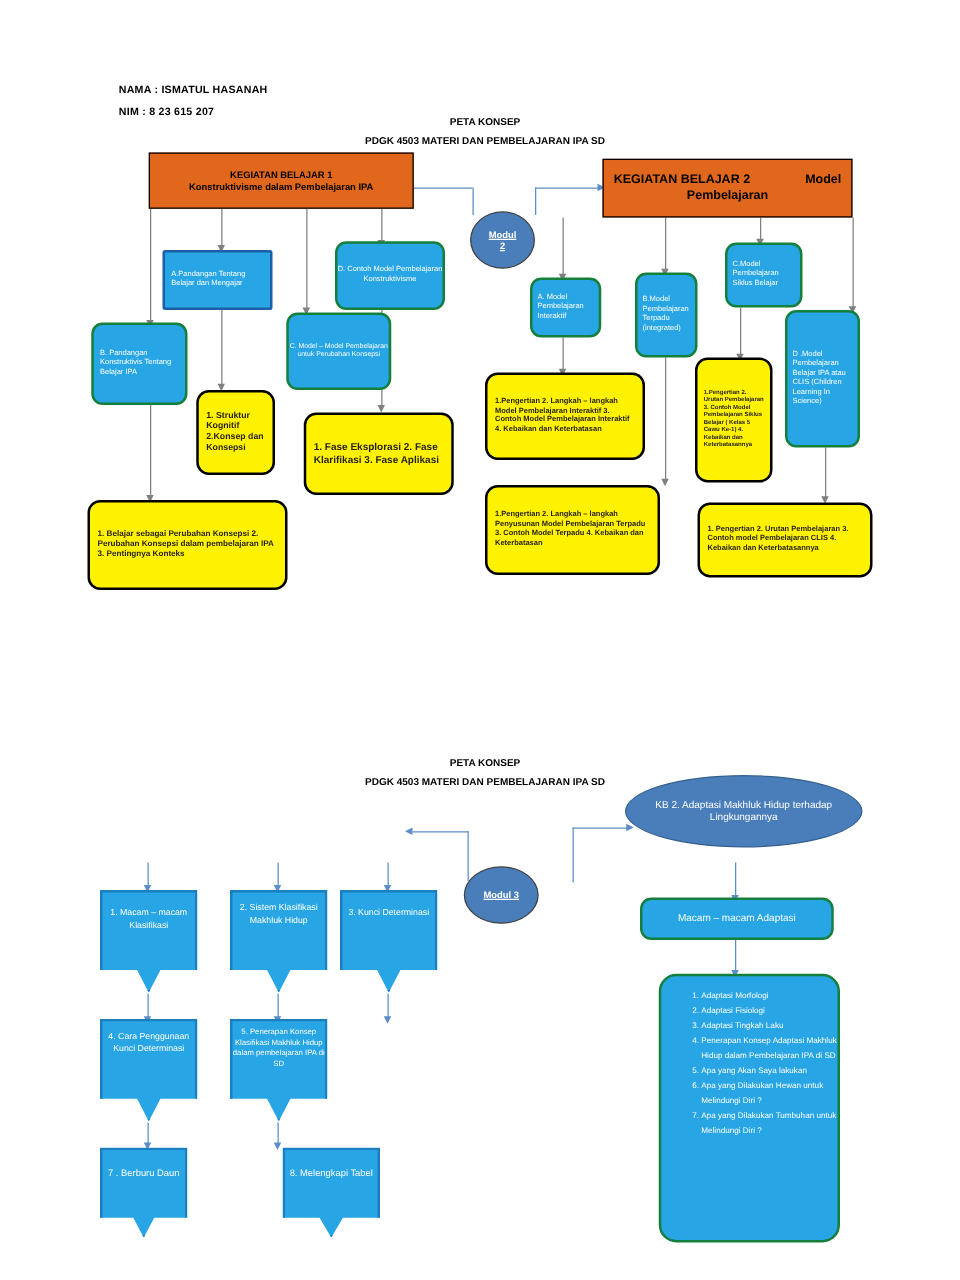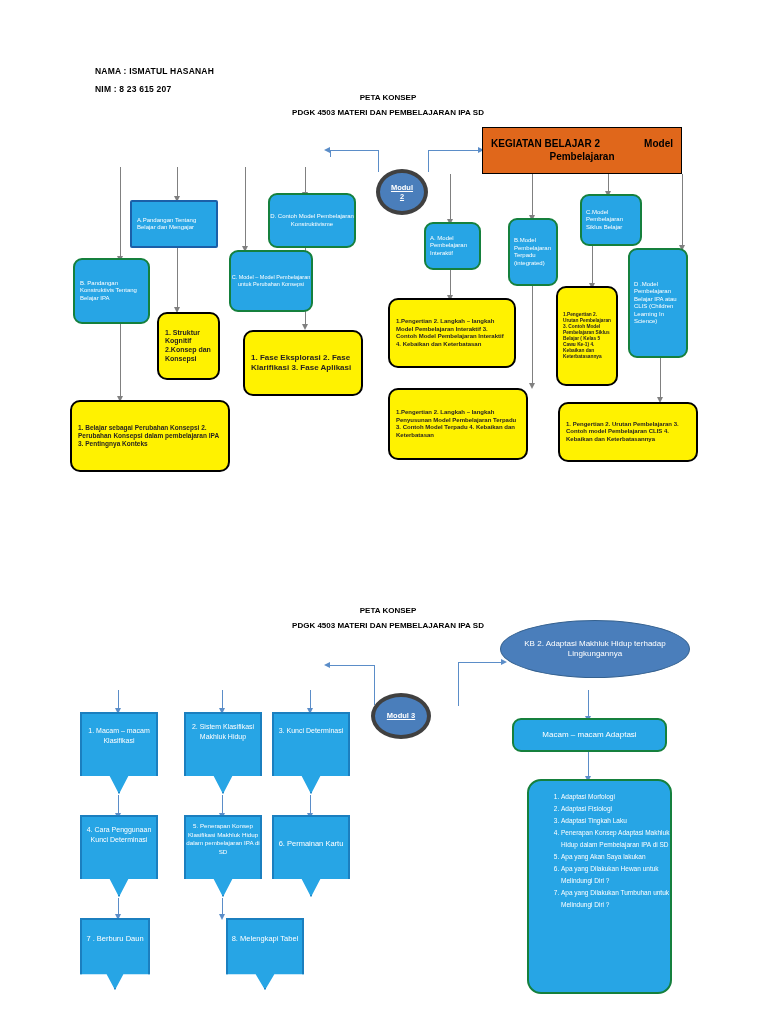--- a/index.html
+++ b/index.html
@@ -22,21 +22,21 @@
   .orange{background:#E0671B;border:1px solid #000;color:#000;font-weight:bold;}
 
   .blue{background:#27A5E5;border:2px solid #15803d;color:#ffffff;border-radius:9px;}
   .blue-sq{background:#27A5E5;border:2px solid #1B5FA8;color:#ffffff;border-radius:2px;}
 
   .yellow{background:#FFF200;border:2px solid #000;color:#231f20;border-radius:10px;
           font-weight:bold;}
   .yellow .tx{text-align:left;padding:0 6px;}
 
   .ellipse{background:#4A7EBB;border:1px solid #35618F;color:#ffffff;border-radius:50%;}
-  .circle{background:#4A7EBB;border:4px solid #404040;color:#ffffff;border-radius:50%;
+  .circle{background:#4A7EBB;border:1px solid #404040;color:#ffffff;border-radius:50%;
           font-weight:bold;text-decoration:underline;}
 
   
   .pent{position:absolute;background:#27A5E5;border:2px solid #1B7FBF;color:#fff;
         box-sizing:border-box;
         clip-path:polygon(0 0,100% 0,100% 78%,62% 78%,50% 100%,38% 78%,0 78%);
         display:flex;align-items:flex-start;justify-content:center;text-align:center;}
   .pent .tx{display:block;width:100%;line-height:1.38;}
 
   
@@ -102,20 +102,26 @@
 
   <div class="lnk vl" style="left:450px;top:270px;height:28px;width:1px;background:#808080;"></div>
   <div class="ar-dg" style="left:447px;top:295px;"></div>
   <div class="lnk vl" style="left:532px;top:286px;height:100px;width:1px;background:#808080;"></div>
   <div class="ar-dg" style="left:529px;top:383px;"></div>
   <div class="lnk vl" style="left:592px;top:246px;height:40px;width:1px;background:#808080;"></div>
   <div class="ar-dg" style="left:589px;top:283px;"></div>
   <div class="lnk vl" style="left:660px;top:358px;height:42px;width:1px;background:#808080;"></div>
   <div class="ar-dg" style="left:657px;top:397px;"></div>
 
+  <div class="node orange" style="left:119px;top:122px;width:212px;height:45px;font-size:7.5px;">
+    <span class="tx">
+      <span>KEGIATAN BELAJAR 1</span><br>
+      <span>Konstruktivisme dalam Pembelajaran IPA</span>
+    </span>
+  </div>
 
   <div class="node orange" style="left:482px;top:127px;width:200px;height:47px;font-size:10px;">
     <span class="tx">
       <span style="display:flex;justify-content:space-between;padding:0 8px;">
         <span>KEGIATAN BELAJAR 2</span>
         <span>Model</span>
       </span>
       <span>Pembelajaran</span>
     </span>
   </div>
@@ -243,23 +249,20 @@
   </div>
 
   <div class="pent" style="left:80px;top:815px;width:78px;height:82px;font-size:7px;padding-top:8px;">
     <span class="tx">4. Cara Penggunaan Kunci Determinasi</span>
   </div>
 
   <div class="pent" style="left:184px;top:815px;width:78px;height:82px;font-size:6.2px;padding-top:5px;overflow:hidden;">
     <span class="tx">5. Penerapan Konsep Klasifikasi Makhluk Hidup dalam pembelajaran IPA di SD</span>
   </div>
 
-  <div class="pent" style="left:272px;top:815px;width:78px;height:82px;font-size:7.5px;padding-top:22px;">
-    <span class="tx">6. Permainan Kartu</span>
-  </div>
 
   <div class="pent" style="left:80px;top:918px;width:70px;height:72px;font-size:7.5px;padding-top:14px;">
     <span class="tx">7 . Berburu Daun</span>
   </div>
 
   <div class="pent" style="left:184px;top:918px;width:78px;height:72px;font-size:7.5px;padding-top:14px;margin-left:42px;">
     <span class="tx">8. Melengkapi Tabel</span>
   </div>
 
   <div class="node blue" style="left:512px;top:718px;width:155px;height:34px;font-size:8px;">

